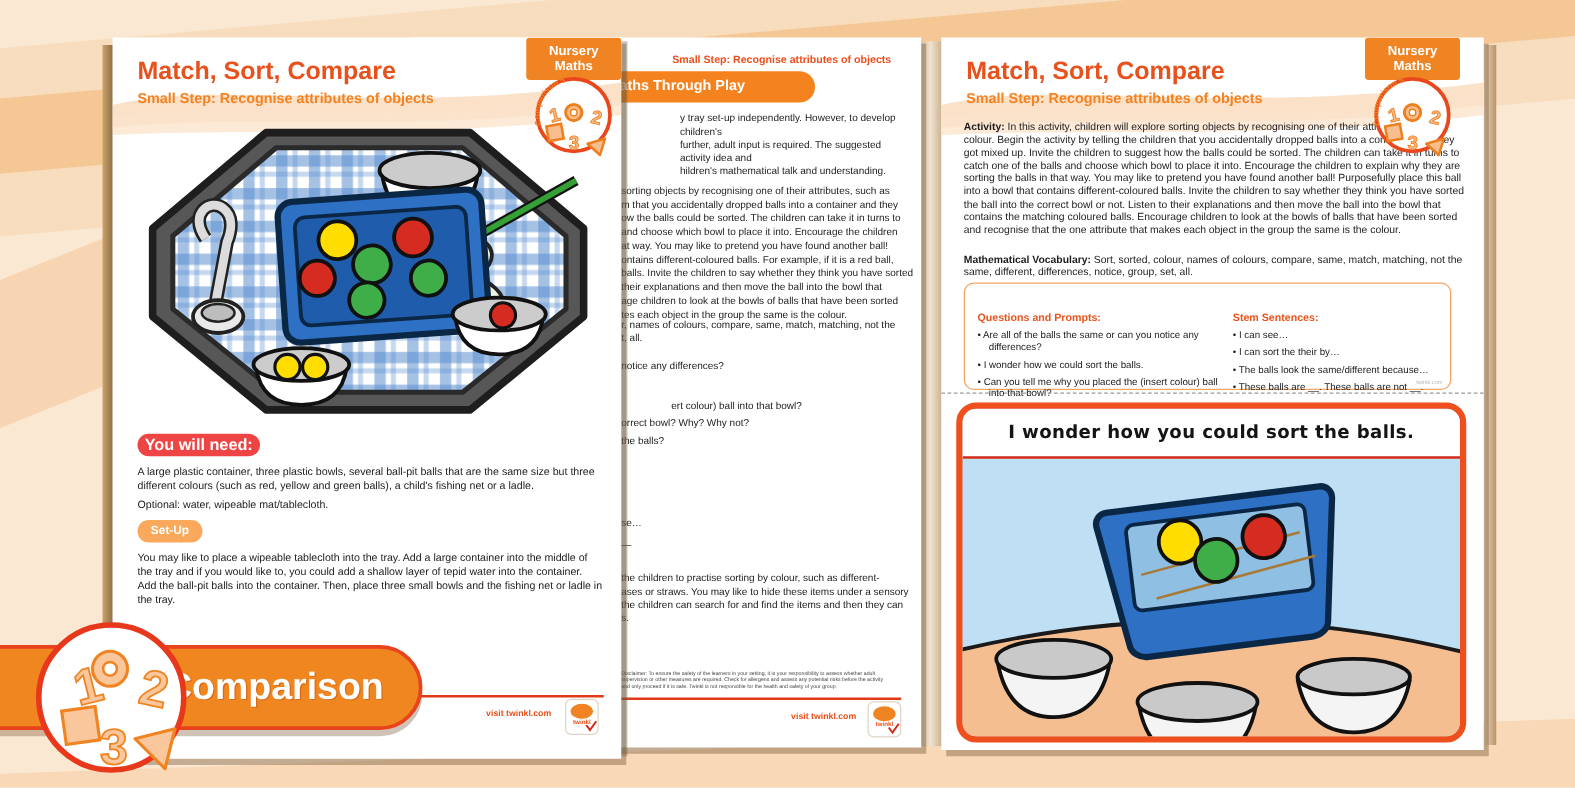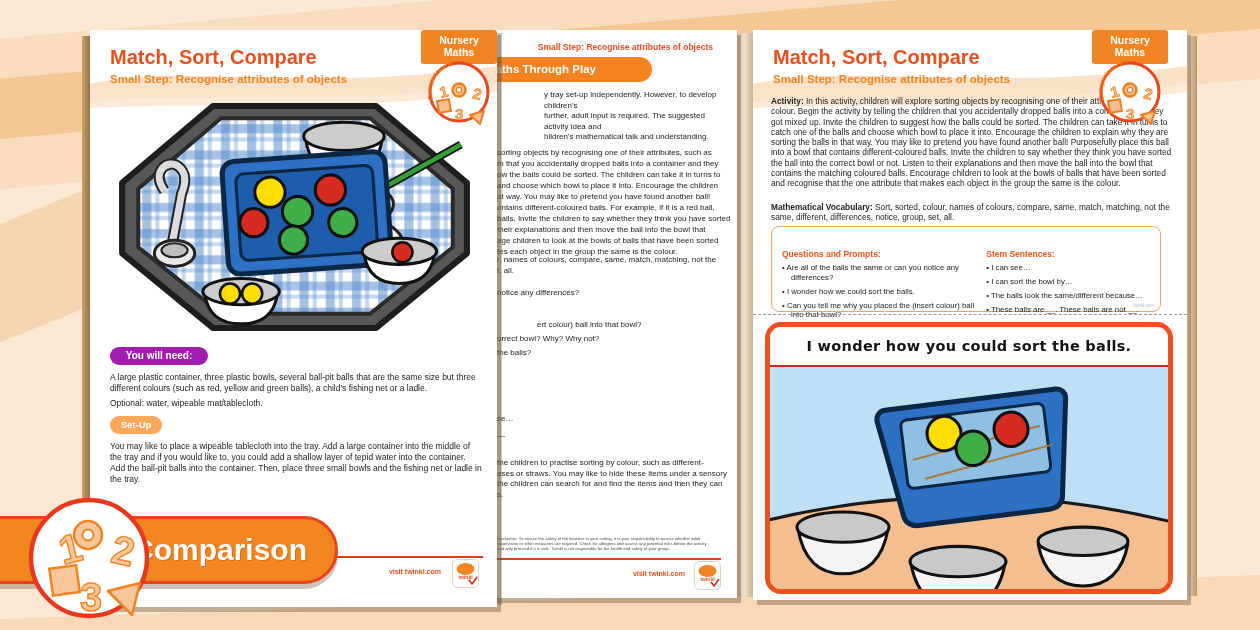--- a/index.html
+++ b/index.html
@@ -180,21 +180,21 @@
       </g>
 
       <g>
         <path d="M92,198 q4,30 36,30 q32,0 36,-30" fill="#fff" stroke="#111" stroke-width="3"></path>
         <ellipse cx="128" cy="196" rx="38" ry="13" fill="#ccc" stroke="#111" stroke-width="3"></ellipse>
         <circle cx="117" cy="198" r="10" fill="#FFDD00" stroke="#111" stroke-width="2.5"></circle>
         <circle cx="139" cy="198" r="10" fill="#FFDD00" stroke="#111" stroke-width="2.5"></circle>
       </g>
     </svg>
 
-    <div class="pill" style="left:20px;top:317px;width:98px;height:18px;border-radius:10px;background:#a21caf;font-size:10px;line-height:18px;">
+    <div class="pill" style="left:20px;top:317px;width:98px;height:18px;border-radius:10px;background:#ef4444;font-size:13px;line-height:18px;">
       <span>You will need:</span>
     </div>
     <div class="bodytext" style="left:20px;top:342px;width:372px;">A large plastic container, three plastic bowls, several ball-pit balls that are the same size but three different colours (such as red, yellow and green balls), a child's fishing net or a ladle.</div>
     <div class="bodytext" style="left:20px;top:368px;width:372px;">Optional: water, wipeable mat/tablecloth.</div>
     <div class="pill" style="left:20px;top:386px;width:52px;height:18px;border-radius:10px;background:#F9A85C;font-size:9.5px;line-height:18px;">
       <span>Set-Up</span>
     </div>
     <div class="bodytext" style="left:20px;top:411px;width:372px;">You may like to place a wipeable tablecloth into the tray. Add a large container into the middle of the tray and if you would like to, you could add a shallow layer of tepid water into the container. Add the ball-pit balls into the container. Then, place three small bowls and the fishing net or ladle in the tray.</div>
 
     <div class="fline" style="left:18px;right:14px;top:526px;"></div>
@@ -253,21 +253,21 @@
               <div>Are all of the balls the same or can you notice any differences?</div>
               <div>I wonder how we could sort the balls.</div>
               <div>Can you tell me why you placed the (insert colour) ball into that bowl?</div>
               <div>Are there any other ways we could sort the balls?</div>
             </div>
         </div>
         <div style="width:46%;">
           <div class="qa-h">Stem Sentences:</div>
           <div class="qa-list">
               <div>I can see…</div>
-              <div>I can sort the bowl by…</div>
+              <div>I can sort the their by…</div>
               <div>The balls look the same/different because…</div>
               <div>These balls are __. These balls are not __.</div>
             </div>
         </div>
       </div>
       <div style="position:absolute;right:6px;bottom:3px;font-size:4.5px;color:#bbb;">twinkl.com</div>
     </div>
 
     <div style="position:absolute;left:0;right:0;top:284px;border-top:1px dashed #9a9a9a;z-index:1;"></div>
 

